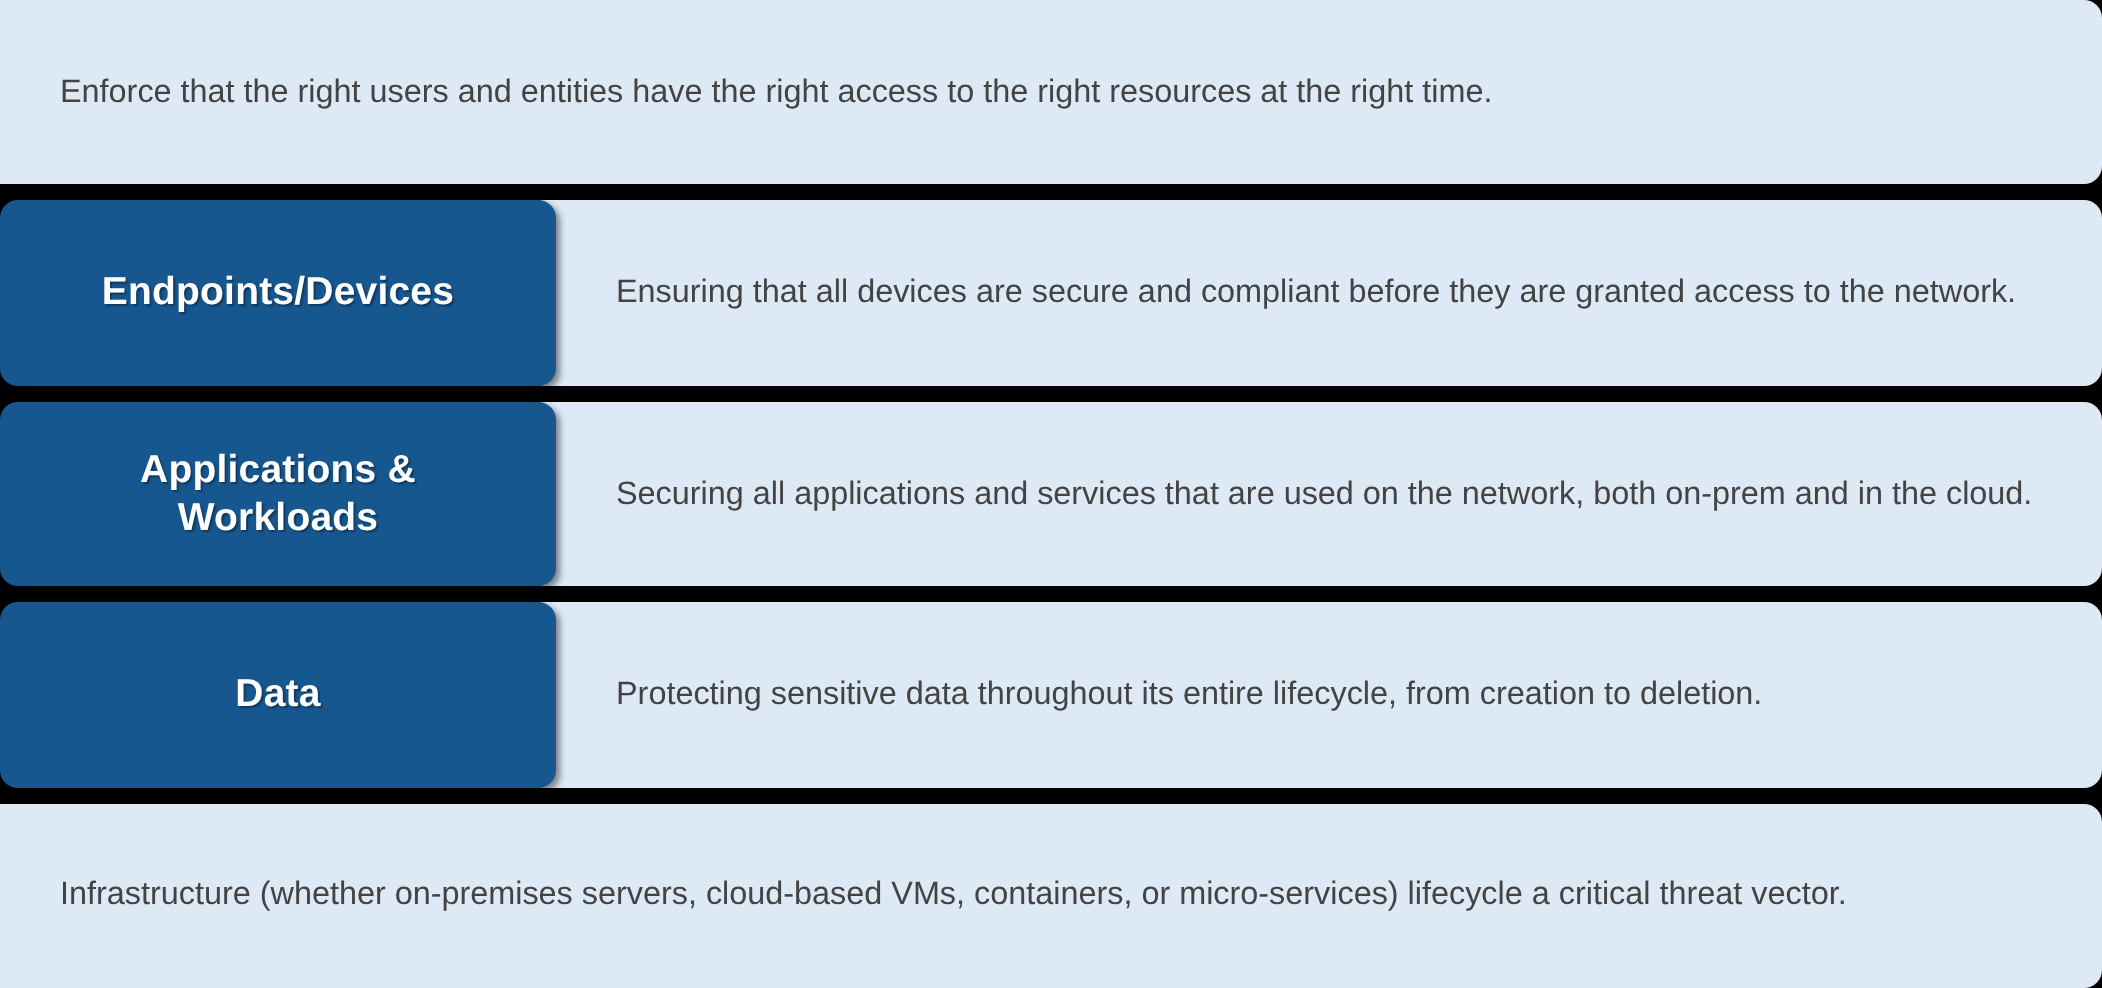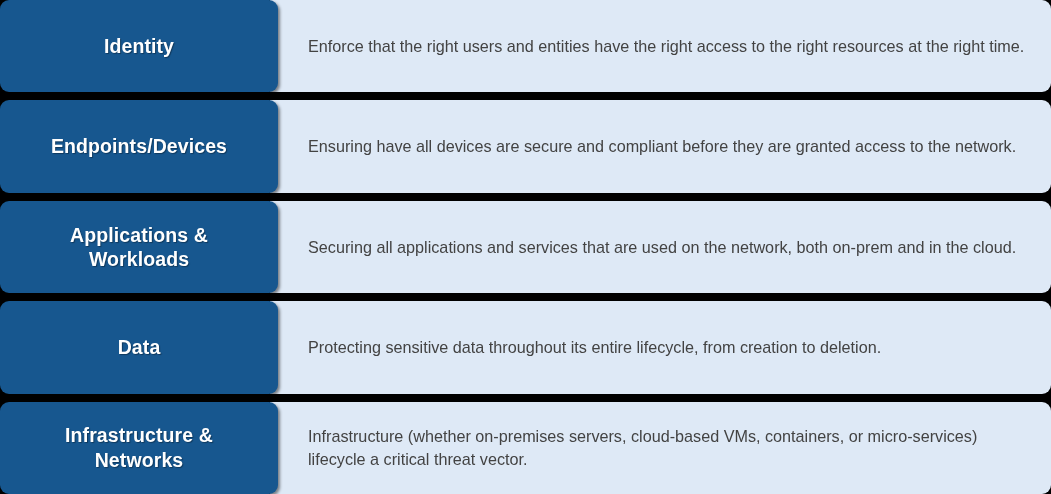--- a/index.html
+++ b/index.html
@@ -85,34 +85,31 @@
   
   .pillar-row:first-child .pillar-label { border-top-left-radius: 9px; }
   .pillar-row:last-child  .pillar-label { border-bottom-left-radius: 9px; }
 </style>
 </head>
 <body>
 
 <div id="pillar-diagram">
 
   <div class="pillar-row">
-    <div class="pillar-label">
-      <span class="pillar-label-text">Identity</span>
-    </div>
     <div class="pillar-desc">
       <span class="pillar-desc-text">Enforce that the right users and entities have the right access to the right resources at the right time.</span>
     </div>
   </div>
 
   <div class="pillar-row">
     <div class="pillar-label">
       <span class="pillar-label-text">Endpoints/Devices</span>
     </div>
     <div class="pillar-desc">
-      <span class="pillar-desc-text">Ensuring have all devices are secure and compliant before they are granted access to the network.</span>
+      <span class="pillar-desc-text">Ensuring that all devices are secure and compliant before they are granted access to the network.</span>
     </div>
   </div>
 
   <div class="pillar-row">
     <div class="pillar-label">
       <span class="pillar-label-text">Applications &amp;
 Workloads</span>
     </div>
     <div class="pillar-desc">
       <span class="pillar-desc-text">Securing all applications and services that are used on the network, both on-prem and in the cloud.</span>
@@ -122,22 +119,18 @@
   <div class="pillar-row">
     <div class="pillar-label">
       <span class="pillar-label-text">Data</span>
     </div>
     <div class="pillar-desc">
       <span class="pillar-desc-text">Protecting sensitive data throughout its entire lifecycle, from creation to deletion.</span>
     </div>
   </div>
 
   <div class="pillar-row">
-    <div class="pillar-label">
-      <span class="pillar-label-text">Infrastructure &amp;
-Networks</span>
-    </div>
     <div class="pillar-desc">
       <span class="pillar-desc-text">Infrastructure (whether on-premises servers, cloud-based VMs, containers, or micro-services) lifecycle a critical threat vector.</span>
     </div>
   </div>
 
 </div>
 
 </body></html>

